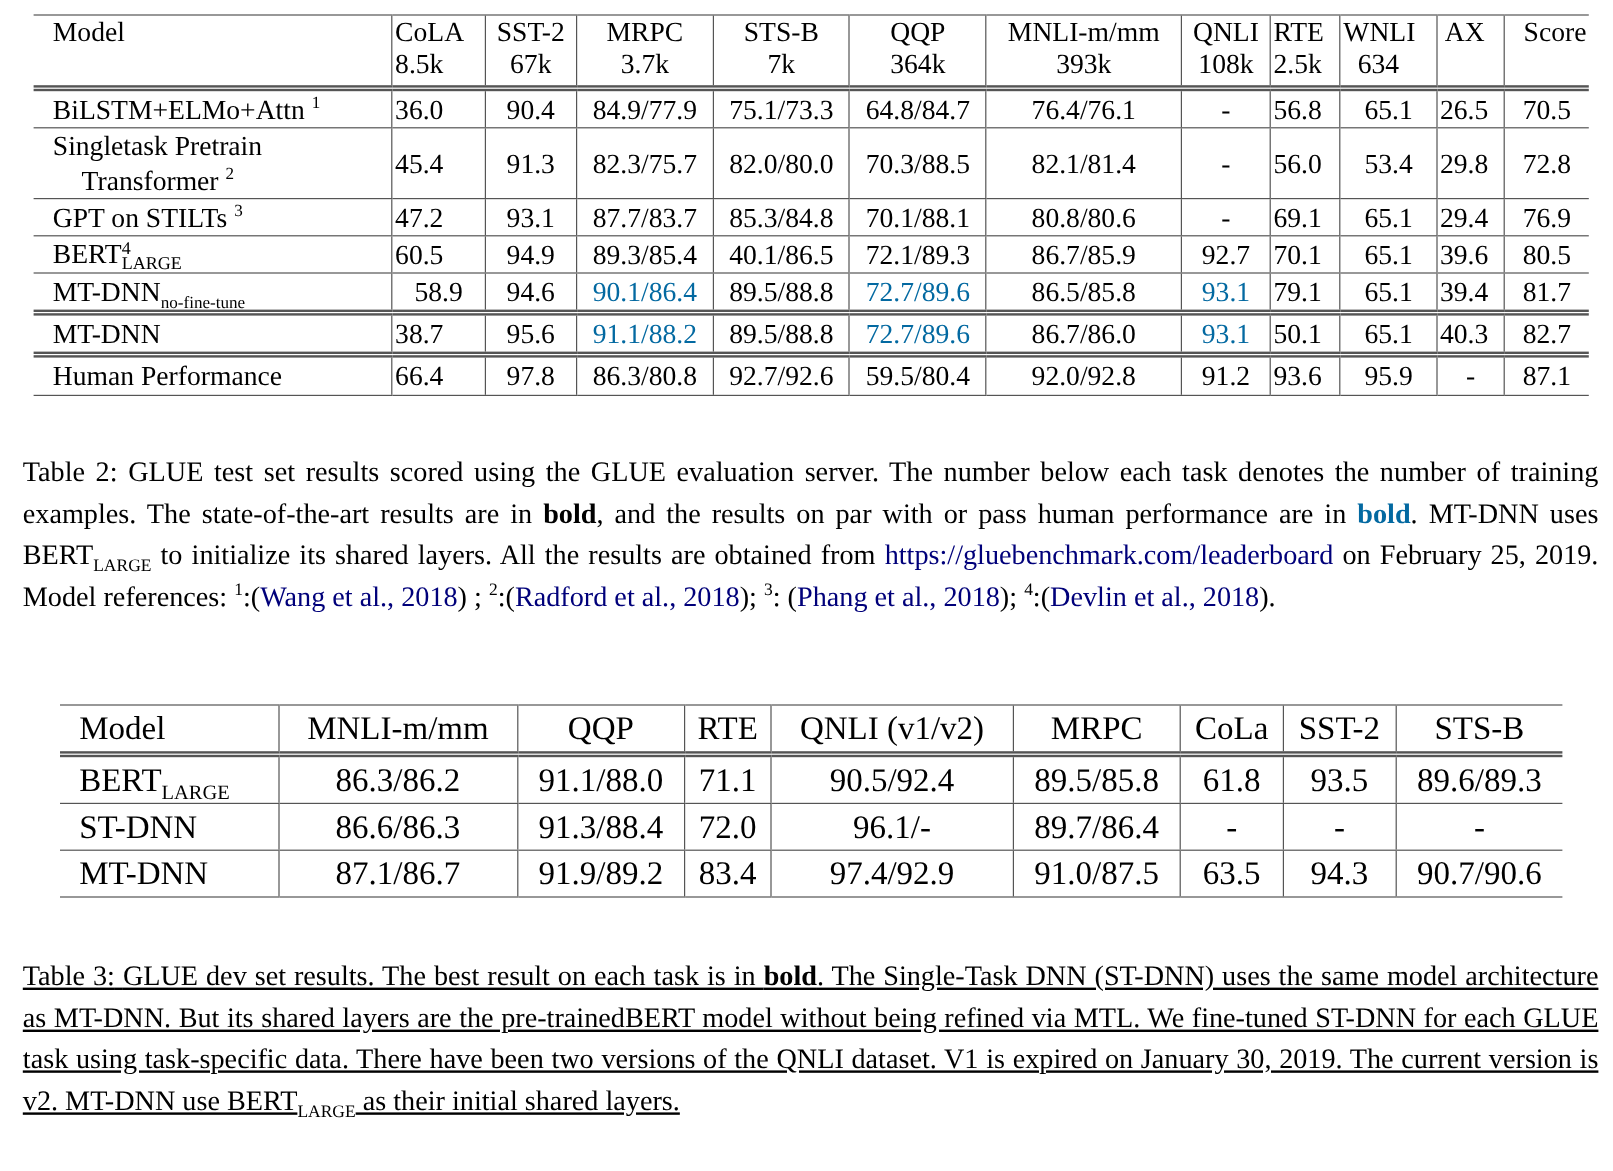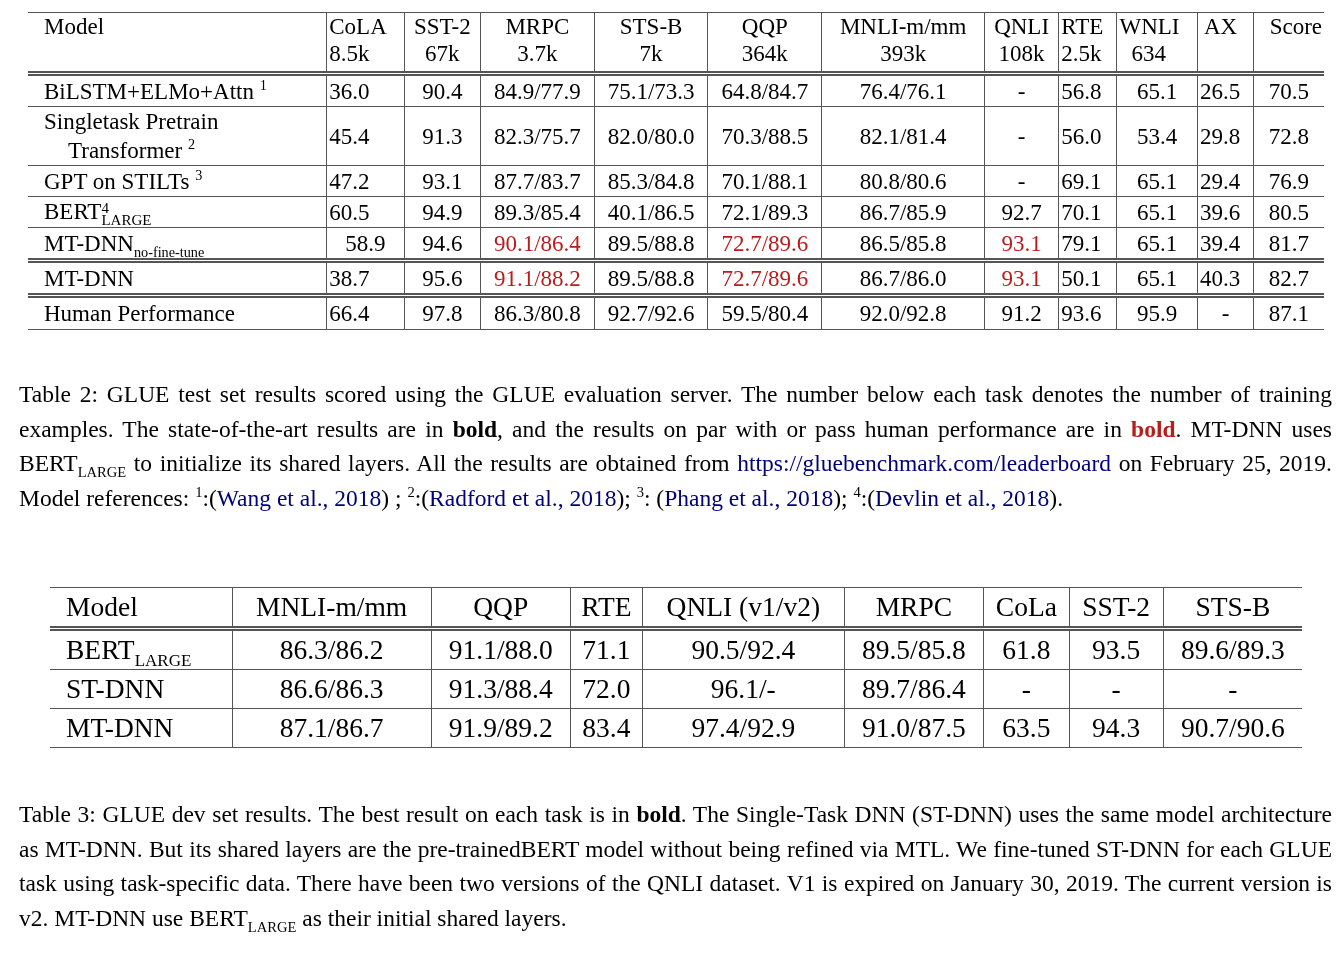--- a/index.html
+++ b/index.html
@@ -1,20 +1,20 @@
 <!DOCTYPE html>
 <html><head>
   <meta charset="utf-8">
   <style>
     html, body { margin: 0; padding: 0; background: #ffffff; }
     body {
       width: 1344px; height: 976px; position: relative; overflow: hidden;
       font-family: "Liberation Serif", "DejaVu Serif", serif; color: #000;
     }
-    .blue { color: #b91c1c; }
+    .blue { color: #0369a1; }
     .b { font-weight: bold; }
     .link { color: #00007a; }
     sub, sup { font-size: 62%; line-height: 0; }
 
     
     #t2 {
       position: absolute; left: 28px; top: 12px; width: 1296px;
       border-collapse: collapse; font-size: 23px; line-height: 27px;
     }
     #t2 td, #t2 th {
@@ -32,21 +32,21 @@
     #t2 tbody tr.r2 td { height: 58px; line-height: 29px; }
     #t2 tbody tr.r3 td { height: 31px; }
 
     
     .caption {
       position: absolute; left: 19px; width: 1313px;
       font-size: 23.5px; line-height: 34.5px; text-align: justify;
       text-align-last: left;
     }
     #cap2 { top: 377px; }
-    #cap3 { top: 797px; }
+    #cap3 { top: 797px; text-decoration: underline; }
 
     
     #t3 {
       position: absolute; left: 50px; top: 587px; width: 1252px;
       border-collapse: collapse; font-size: 27.5px; line-height: 32px;
     }
     #t3 td, #t3 th {
       border-left: 1.5px solid #555; padding: 0 3px; text-align: center;
       vertical-align: middle; white-space: nowrap; font-weight: normal; height: 38px;
     }

